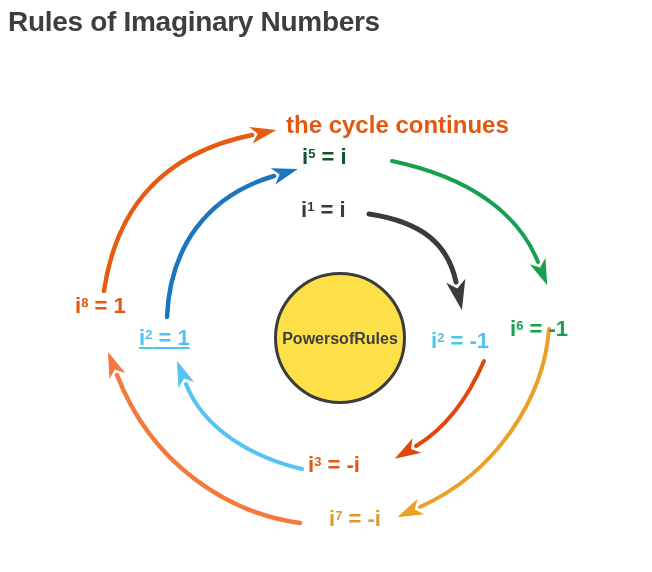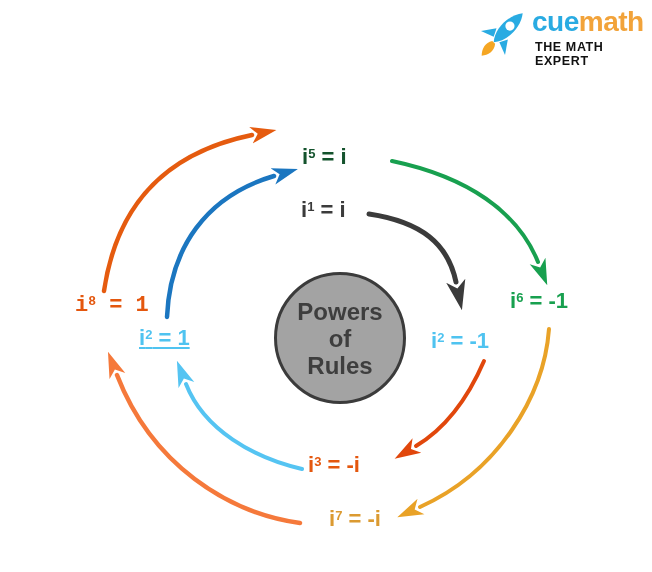--- a/index.html
+++ b/index.html
@@ -17,51 +17,39 @@
   .brand{position:absolute;left:56px;top:4px;font-size:28px;font-weight:700;letter-spacing:-0.5px;}
   .brand .cue{color:#29ABE2;}
   .brand .math{color:#F2A33A;}
   .tagline{position:absolute;left:59px;top:38px;font-size:12.5px;font-weight:700;color:#111;letter-spacing:0.6px;}
   
   .arcs{position:absolute;left:0;top:0;}
   .lbl{position:absolute;font-size:22px;font-weight:700;white-space:pre;line-height:1.1;}
   .lbl sup{font-size:13px;font-weight:700;vertical-align:6px;}
   .c-blue{color:#14532d;}
   .c-dark{color:#3B3B3B;text-align:right;}
-  .c-green{color:#18A04F;}
+  .c-green{color:#18A04F;margin-top:28px;}
   .c-cyan{color:#4FC3F0;}
   .c-redorange{color:#E4570E;}
   .c-amber{color:#DB9A31;}
   .cycle-note{position:absolute;left:286px;top:111px;font-size:24px;font-weight:700;color:#E4570E;}
   .center-circle{
     position:absolute;left:274px;top:272px;width:132px;height:132px;border-radius:50%;
-    background:#a3a3a3;border:3px solid #3B3B3B;box-sizing:border-box;
-    display:flex;flex-direction:column;align-items:center;justify-content:center;
-    font-size:24px;font-weight:700;color:#3E3E3E;line-height:27px;text-align:center;
+    background:#fde047;border:3px solid #3B3B3B;box-sizing:border-box;
+    display:flex;flex-direction:row;align-items:center;justify-content:center;
+    font-size:16px;font-weight:700;color:#3E3E3E;line-height:27px;text-align:center;
   }
 </style>
 </head>
 <body>
 
 <div class="stage">
 
+  <div class="title">Rules of Imaginary Numbers</div>
 
-  <div class="logo">
-    <svg class="logo-rocket" width="52" height="56" viewBox="0 0 52 56">
-      <g transform="translate(27,27) rotate(45)">
-        <path d="M2,16 C7,22 5,29 1,34 C-4,29 -6,22 -2,16 Z" fill="#F5A623"></path>
-        <path d="M-8,4 L-17,17 L-4,12 Z" fill="#29ABE2"></path>
-        <path d="M8,4 L17,17 L4,12 Z" fill="#29ABE2"></path>
-        <path d="M0,-25 C9,-14 9,6 0,16 C-9,6 -9,-14 0,-25 Z" fill="#29ABE2"></path>
-        <circle cx="0" cy="-7" r="4.6" fill="#ffffff"></circle>
-      </g>
-    </svg>
-    <div class="brand"><span class="cue">cue</span><span class="math">math</span></div>
-    <div class="tagline">THE MATH EXPERT</div>
-  </div>
 
   <svg class="arcs" width="652" height="572" viewBox="0 0 652 572">
     <defs>
       <marker id="ah-dark" viewBox="0 0 12 9" refX="0.5" refY="4.5" markerUnits="userSpaceOnUse" markerWidth="30" markerHeight="24" orient="auto">
           <path d="M0,0.6 L12,4.5 L0,8.4 L3.2,4.5 Z" fill="#3B3B3B"></path>
         </marker>
       <marker id="ah-red" viewBox="0 0 12 9" refX="0.5" refY="4.5" markerUnits="userSpaceOnUse" markerWidth="26" markerHeight="20" orient="auto">
           <path d="M0,0.6 L12,4.5 L0,8.4 L3.2,4.5 Z" fill="#E1470C"></path>
         </marker>
       <marker id="ah-cyan" viewBox="0 0 12 9" refX="0.5" refY="4.5" markerUnits="userSpaceOnUse" markerWidth="26" markerHeight="20" orient="auto">
@@ -87,32 +75,33 @@
     <path d="M 369 214 C 422 222 448 244 456 282" fill="none" stroke="#3B3B3B" stroke-width="5" stroke-linecap="round" marker-end="url(#ah-dark)"></path>
     <path d="M 484 361 C 468 398 446 428 416 446" fill="none" stroke="#E1470C" stroke-width="4" stroke-linecap="round" marker-end="url(#ah-red)"></path>
     <path d="M 302 469 C 254 458 204 430 186 384" fill="none" stroke="#55C4F2" stroke-width="4" stroke-linecap="round" marker-end="url(#ah-cyan)"></path>
     <path d="M 167 317 C 170 248 206 196 274 176" fill="none" stroke="#1B76C0" stroke-width="4.5" stroke-linecap="round" marker-end="url(#ah-blue)"></path>
     <path d="M 392 161 C 468 177 518 212 538 262" fill="none" stroke="#18A04F" stroke-width="4" stroke-linecap="round" marker-end="url(#ah-green)"></path>
     <path d="M 549 329 C 544 396 498 472 420 507" fill="none" stroke="#E9A227" stroke-width="4" stroke-linecap="round" marker-end="url(#ah-amber)"></path>
     <path d="M 300 523 C 228 513 152 465 117 375" fill="none" stroke="#F5793B" stroke-width="4.5" stroke-linecap="round" marker-end="url(#ah-orange)"></path>
     <path d="M 104 291 C 116 210 160 154 252 135" fill="none" stroke="#E55B0F" stroke-width="4.5" stroke-linecap="round" marker-end="url(#ah-redorange)"></path>
   </svg>
 
+  <div class="cycle-note">the cycle continues</div>
 
   <div class="lbl c-blue" style="left:302px;top:145px;"><span>i</span><sup>5</sup><span> = i</span></div>
 
   <div class="lbl c-dark" style="left:301px;top:198px;"><span>i</span><sup>1</sup><span> = i</span></div>
 
   <div class="lbl c-green" style="left:510px;top:289px;"><span>i</span><sup>6</sup><span> = -1</span></div>
 
   <div class="lbl c-cyan" style="left:431px;top:329px;"><span>i</span><sup>2</sup><span> = -1</span></div>
 
   <div class="lbl c-cyan" style="left:139px;top:326px;text-decoration:underline;"><span>i</span><sup>2</sup><span> = 1</span></div>
 
-  <div class="lbl c-redorange" style="left:75px;top:294px;font-family:Liberation Mono, monospace;"><span>i</span><sup>8</sup><span> = 1</span></div>
+  <div class="lbl c-redorange" style="left:75px;top:294px;"><span>i</span><sup>8</sup><span> = 1</span></div>
 
   <div class="lbl c-redorange" style="left:308px;top:453px;text-align:right;"><span>i</span><sup>3</sup><span> = -i</span></div>
 
   <div class="lbl c-amber" style="left:329px;top:507px;"><span>i</span><sup>7</sup><span> = -i</span></div>
 
   <div class="center-circle">
     <div>Powers</div>
     <div>of</div>
     <div>Rules</div>
   </div>

